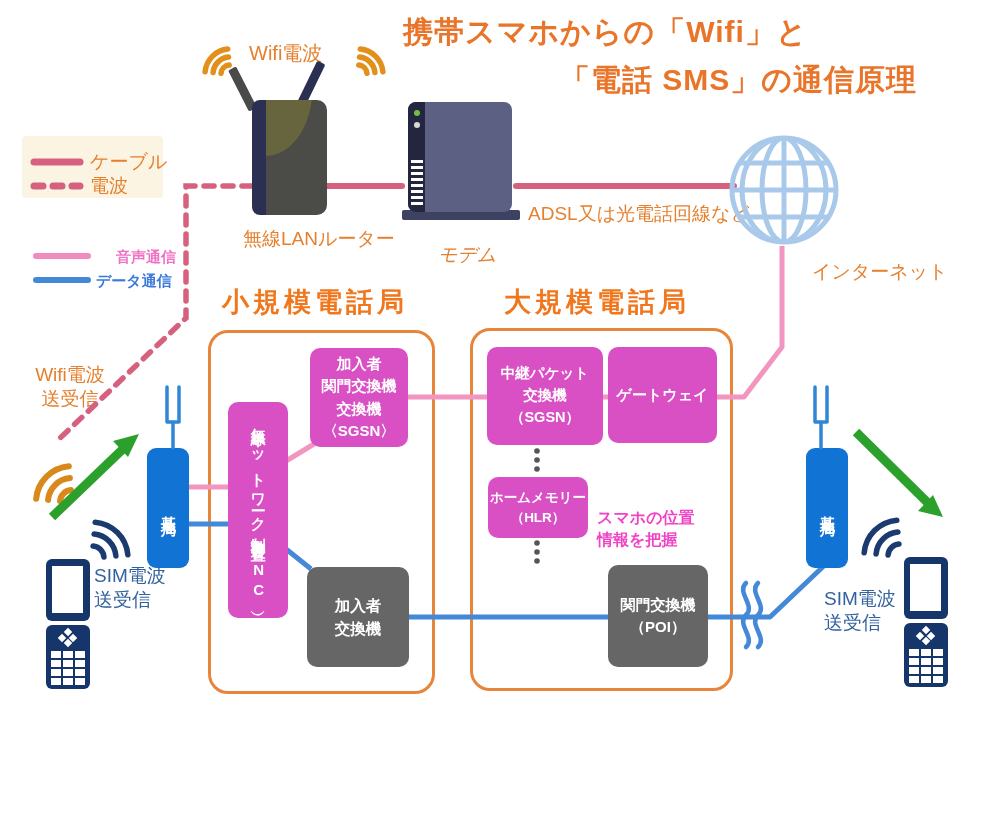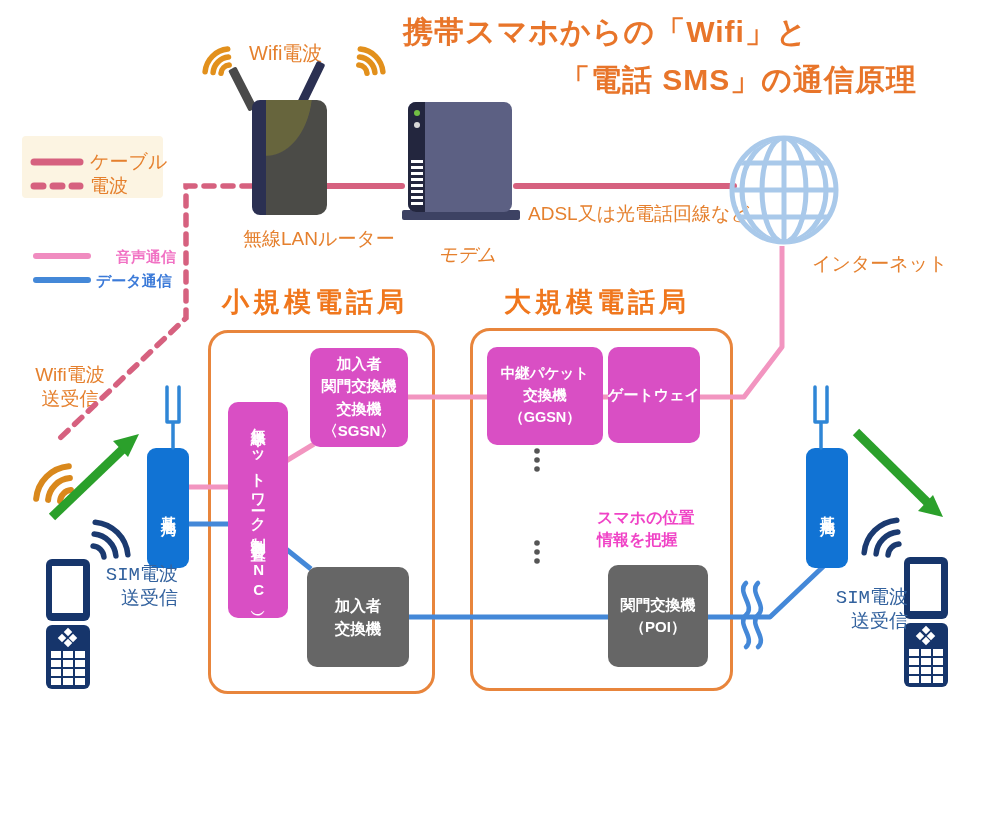--- a/index.html
+++ b/index.html
@@ -4,21 +4,21 @@
 <style>
   html,body{margin:0;padding:0;background:#fff;}
   .canvas{position:relative;width:1000px;height:820px;background:#fff;overflow:hidden;
     font-family:"Liberation Sans","DejaVu Sans",sans-serif;}
   svg.layer{position:absolute;left:0;top:0;}
   
   .lbl{position:absolute;color:#e5802e;font-size:19px;line-height:1.2;white-space:nowrap;}
   .title{position:absolute;color:#e8752a;font-size:30px;font-weight:bold;letter-spacing:1px;white-space:nowrap;}
   .heading{position:absolute;color:#f0771d;font-size:27px;font-weight:bold;letter-spacing:4px;white-space:nowrap;z-index:4;}
   .twoLine{text-align:center;width:84px;white-space:normal;line-height:1.25;}
-  .simLbl{position:absolute;color:#33629e;font-size:19px;width:84px;text-align:right;line-height:1.25;z-index:4;font-family:Liberation Mono, monospace;}
+  .simLbl{position:absolute;color:#33629e;font-size:19px;width:84px;text-align:left;line-height:1.25;z-index:4;}
   .note{position:absolute;color:#f043c6;font-size:16px;font-weight:bold;line-height:1.4;z-index:4;white-space:nowrap;margin-top:22px;}
   
   .legendPanel{position:absolute;left:22px;top:136px;width:141px;height:62px;background:#fcf4e2;border-radius:4px;}
   .legTxtPink{position:absolute;color:#f172c4;font-size:15px;font-weight:bold;white-space:nowrap;z-index:4;}
   .legTxtBlue{position:absolute;color:#3b7ad8;font-size:15px;font-weight:bold;white-space:nowrap;z-index:4;}
   
   .panel{position:absolute;border:3px solid #e8853c;border-radius:20px;z-index:0;background:transparent;}
   .box{position:absolute;border-radius:10px;display:flex;align-items:center;justify-content:center;
        text-align:center;color:#fff;font-weight:bold;z-index:2;}
   .mag{background:#d94fc4;}
@@ -91,24 +91,28 @@
       <span>交換機</span><br>
       <span>〈SGSN〉</span></span>
   </div>
   <div class="box gry" style="left:307px;top:567px;width:102px;height:100px;font-size:15.5px;">
     <span class="t"><span>加入者</span><br>
       <span>交換機</span></span>
   </div>
   <div class="box mag" style="left:487px;top:347px;width:116px;height:98px;font-size:14.5px;">
     <span class="t"><span>中継パケット</span><br>
       <span>交換機</span><br>
-      <span>（GGSN）</span></span>
-  </div>
-  <div class="box mag" style="left:608px;top:347px;width:92px;height:96px;font-size:15px;">
+      <span>（SGSN）</span></span>
+  </div>
+  <div class="box mag" style="left:608px;top:347px;width:109px;height:96px;font-size:15px;">
     <span class="t">ゲートウェイ</span>
+  </div>
+  <div class="box mag" style="left:488px;top:477px;width:100px;height:61px;font-size:13.5px;">
+    <span class="t" style="line-height:1.45;"><span>ホームメモリー</span><br>
+      <span>（HLR）</span></span>
   </div>
   <div class="box gry" style="left:608px;top:565px;width:100px;height:102px;font-size:15px;">
     <span class="t"><span>関門交換機</span><br>
       <span>（POI）</span></span>
   </div>
 
   <div class="bs" style="left:147px;top:448px;">
     <span class="t vert">基地局</span>
   </div>
   <div class="bs" style="left:806px;top:448px;">
@@ -260,21 +264,21 @@
     </g>
   </svg>
 
   <div class="title" style="left:403px;top:12px;">携帯スマホからの「Wifi」と</div>
   <div class="title" style="left:560px;top:60px;">「電話 SMS」の通信原理</div>
 
   <div class="lbl" style="left:249px;top:41px;font-size:20px;">Wifi電波</div>
   <div class="lbl" style="left:243px;top:228px;">無線LANルーター</div>
   <div class="lbl" style="left:438px;top:244px;font-style:italic;">モデム</div>
   <div class="lbl" style="left:528px;top:203px;">ADSL又は光電話回線など</div>
-  <div class="lbl" style="left:812px;top:253px;">インターネット</div>
+  <div class="lbl" style="left:812px;top:261px;">インターネット</div>
 
   <svg class="layer" width="1000" height="820" style="z-index:4;pointer-events:none;">
     <path d="M34,162 L80,162" stroke="#d6617f" stroke-width="7" stroke-linecap="round"></path>
     <path d="M34,186 L80,186" stroke="#d6617f" stroke-width="7" stroke-dasharray="9 10" stroke-linecap="round"></path>
     <path d="M36,256 L88,256" stroke="#f08cc0" stroke-width="6" stroke-linecap="round"></path>
     <path d="M36,280 L88,280" stroke="#4488d8" stroke-width="6" stroke-linecap="round"></path>
   </svg>
   <div class="lbl" style="left:90px;top:151px;">ケーブル</div>
   <div class="lbl" style="left:90px;top:175px;text-align:right;">電波</div>
   <div class="legTxtPink" style="left:96px;top:248px;margin-left:20px;">音声通信</div>

